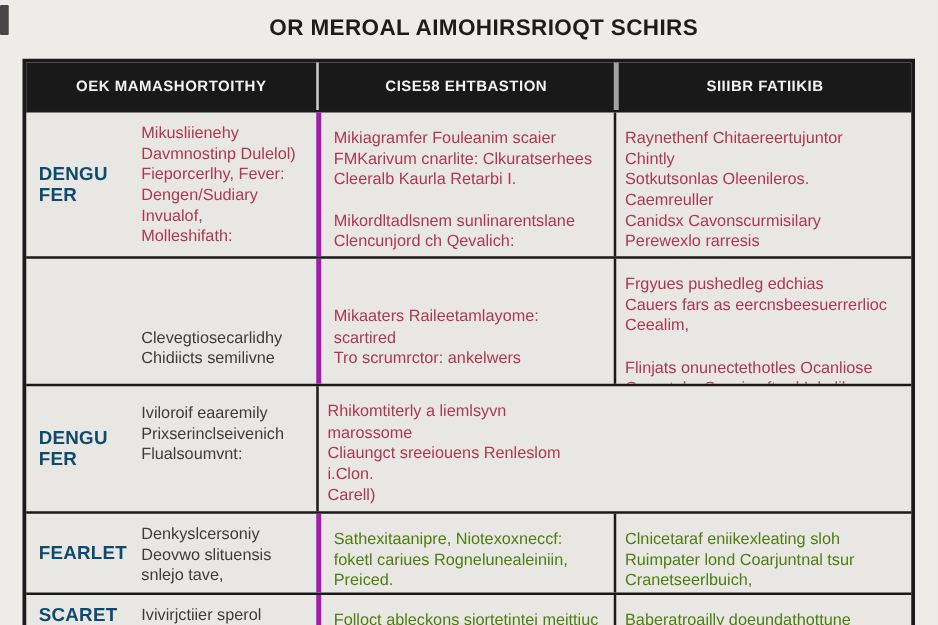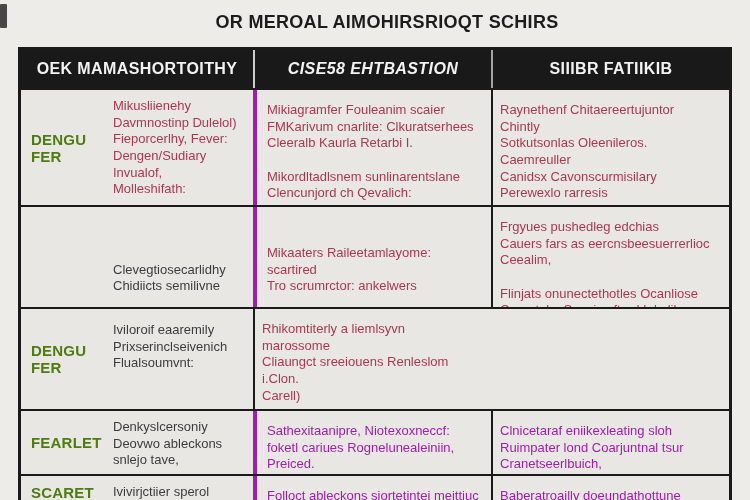--- a/index.html
+++ b/index.html
@@ -21,56 +21,56 @@
   .med-table{
     position:absolute;left:18px;top:47px;width:714px;
     box-sizing:border-box;border:3px solid #1a1a1a;
     background:#e9e7e3;
   }
   .hrow{
     display:flex;height:38px;background:#191919;
   }
   .hcell{
     box-sizing:border-box;display:flex;align-items:center;justify-content:center;
-    color:#f2f2f2;font-weight:bold;font-size:16px;letter-spacing:.4px;
+    color:#f2f2f2;font-weight:bold;font-size:12px;letter-spacing:.4px;
   }
   .hc1{width:232px;}
-  .hc2{width:238px;border-left:2px solid #cfcdc9;font-style:italic;}
-  .hc3{width:238px;border-left:2px solid #a3a3a3;text-align:right;}
+  .hc2{width:238px;border-left:2px solid #cfcdc9;}
+  .hc3{width:238px;border-left:4px solid #a3a3a3;text-align:right;}
   .row{
     display:flex;border-top:2px solid #1a1a1a;
   }
   .r1{height:115px;}
   .r2{height:100px;}
   .r3{height:100px;}
   .r4{height:63px;}
   .r5{height:100px;}
   .cell{box-sizing:border-box;overflow:hidden;}
   .c1{width:232px;display:flex;}
   .c2{width:238px;border-left:4px solid #a21caf;padding:12px 8px 10px 10px;}
   .c3{width:228px;border-left:2px solid #1a1a1a;padding:12px 8px 10px 7px;}
   .rowlabel{
     width:88px;flex:0 0 88px;display:flex;align-items:center;
     padding-left:10px;box-sizing:border-box;
-    font-weight:bold;font-size:15px;color:#4d7c0f;letter-spacing:.2px;
+    font-weight:bold;font-size:15px;color:#0c4a6e;letter-spacing:.2px;
   }
   .rowlabel.v-top{align-items:flex-start;padding-top:8px;}
   .desc{
     flex:1;padding:8px 6px 8px 4px;box-sizing:border-box;
     display:flex;align-items:flex-start;
   }
   .desc.v-bottom{align-items:flex-end;padding-bottom:12px;margin-top:24px;}
   .desc.pad-lg{padding-top:13px;}
   .cell.v-bottom{display:flex;align-items:flex-end;padding-bottom:12px;}
   .text{
     white-space:pre-line;font-size:13px;line-height:1.28;
   }
   .red{color:#ac3850;}
   .dark{color:#3c3c3c;}
-  .darker{color:#a21caf;}
+  .darker{color:#4d7c0f;}
 </style>
 </head>
 <body>
 
 <div class="scan-mark"></div>
 
 <div class="page-title">OR MEROAL AIMOHIRSRIOQT SCHIRS</div>
 
 <div class="med-table">
 
@@ -146,21 +146,21 @@
 Cliaungct sreeiouens Renleslom i.Clon.
 Carell)</div>
     </div>
   </div>
 
   <div class="row r4">
     <div class="cell c1">
       <div class="rowlabel">FEARLET</div>
       <div class="desc">
           <div class="text dark">Denkyslcersoniy
-Deovwo ableckons
+Deovwo slituensis
 snlejo tave,</div>
         </div>
     </div>
     <div class="cell c2">
       <div class="text darker">Sathexitaanipre, Niotexoxneccf:
 foketl cariues Rognelunealeiniin,
 Preiced.</div>
     </div>
     <div class="cell c3">
       <div class="text darker">Clnicetaraf eniikexleating sloh

